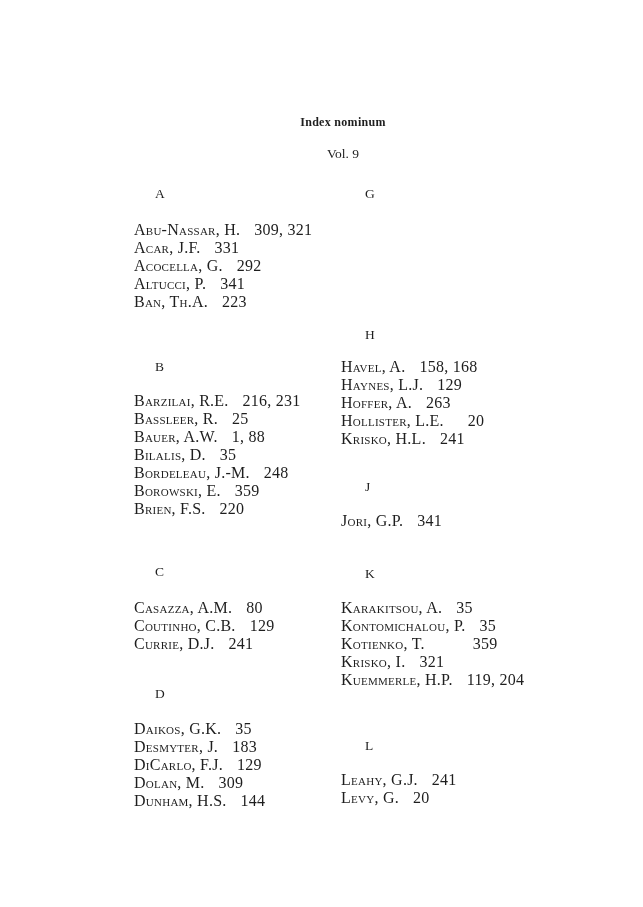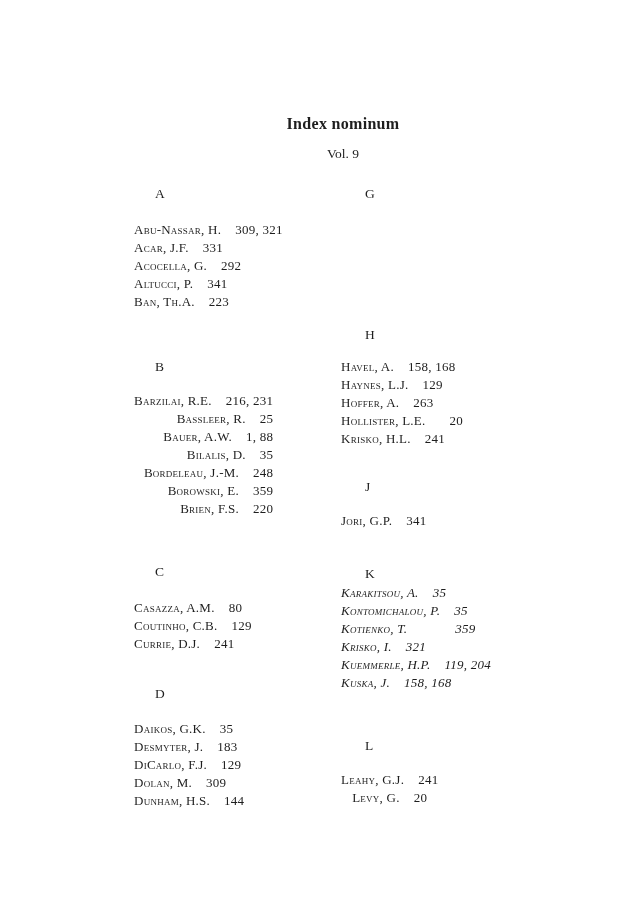--- a/index.html
+++ b/index.html
@@ -11,21 +11,21 @@
     overflow: hidden;
   }
   .page {
     position: absolute; inset: 0;
     color: #1e1e1e;
   }
   .title {
     position: absolute;
     left: 343px; top: 115px;
     transform: translateX(-50%);
-    font-size: 16px;
+    font-size: 12px;
     font-weight: bold;
     letter-spacing: 0.3px;
     white-space: nowrap;
   }
   .subtitle {
     position: absolute;
     left: 343px; top: 146px;
     transform: translateX(-50%);
     font-size: 13.5px;
     white-space: nowrap;
@@ -35,21 +35,21 @@
     white-space: nowrap;
   }
   .letter {
     font-size: 13.5px;
     height: 16px;
     line-height: 16px;
     letter-spacing: 0.4px;
   }
   .entries { }
   .entry {
-    font-size: 13px;
+    font-size: 16px;
     line-height: 18px;
     height: 18px;
     letter-spacing: 0.25px;
   }
   .entry .name {
     font-variant: small-caps;
   }
   .entry .pages {
     display: inline-block;
   }
@@ -66,21 +66,21 @@
         <div class="entries" style="margin-top: 19px;">
           <div class="entry"><span class="name">Abu-Nassar, H.</span><span class="pages" style="margin-left: 14px;">309, 321</span></div>
           <div class="entry"><span class="name">Acar, J.F.</span><span class="pages" style="margin-left: 14px;">331</span></div>
           <div class="entry"><span class="name">Acocella, G.</span><span class="pages" style="margin-left: 14px;">292</span></div>
           <div class="entry"><span class="name">Altucci, P.</span><span class="pages" style="margin-left: 14px;">341</span></div>
           <div class="entry"><span class="name">Ban, Th.A.</span><span class="pages" style="margin-left: 14px;">223</span></div>
         </div>
       </div>
       <div class="section" style="left: 134px; top: 359px;">
         <div class="letter" style="margin-left: 21px;">B</div>
-        <div class="entries" style="margin-top: 17px; text-align: right;">
+        <div class="entries" style="margin-top: 17px;">
           <div class="entry"><span class="name">Barzilai, R.E.</span><span class="pages" style="margin-left: 14px;">216, 231</span></div>
           <div class="entry"><span class="name">Bassleer, R.</span><span class="pages" style="margin-left: 14px;">25</span></div>
           <div class="entry"><span class="name">Bauer, A.W.</span><span class="pages" style="margin-left: 14px;">1, 88</span></div>
           <div class="entry"><span class="name">Bilalis, D.</span><span class="pages" style="margin-left: 14px;">35</span></div>
           <div class="entry"><span class="name">Bordeleau, J.-M.</span><span class="pages" style="margin-left: 14px;">248</span></div>
           <div class="entry"><span class="name">Borowski, E.</span><span class="pages" style="margin-left: 14px;">359</span></div>
           <div class="entry"><span class="name">Brien, F.S.</span><span class="pages" style="margin-left: 14px;">220</span></div>
         </div>
       </div>
       <div class="section" style="left: 134px; top: 564px;">
@@ -115,30 +115,29 @@
         </div>
       </div>
       <div class="section" style="left: 341px; top: 479px;">
         <div class="letter" style="margin-left: 24px;">J</div>
         <div class="entries" style="margin-top: 17px;">
           <div class="entry"><span class="name">Jori, G.P.</span><span class="pages" style="margin-left: 14px;">341</span></div>
         </div>
       </div>
       <div class="section" style="left: 341px; top: 566px;">
         <div class="letter" style="margin-left: 24px;">K</div>
-        <div class="entries" style="margin-top: 2px; font-style: italic;">
+        <div class="entries" style="margin-top: 17px;">
           <div class="entry"><span class="name">Karakitsou, A.</span><span class="pages" style="margin-left: 14px;">35</span></div>
           <div class="entry"><span class="name">Kontomichalou, P.</span><span class="pages" style="margin-left: 14px;">35</span></div>
           <div class="entry"><span class="name">Kotienko, T.</span><span class="pages" style="margin-left: 48px;">359</span></div>
           <div class="entry"><span class="name">Krisko, I.</span><span class="pages" style="margin-left: 14px;">321</span></div>
           <div class="entry"><span class="name">Kuemmerle, H.P.</span><span class="pages" style="margin-left: 14px;">119, 204</span></div>
-          <div class="entry"><span class="name">Kuska, J.</span><span class="pages" style="margin-left: 14px;">158, 168</span></div>
         </div>
       </div>
       <div class="section" style="left: 341px; top: 738px;">
         <div class="letter" style="margin-left: 24px;">L</div>
-        <div class="entries" style="margin-top: 17px; text-align: center;">
+        <div class="entries" style="margin-top: 17px;">
           <div class="entry"><span class="name">Leahy, G.J.</span><span class="pages" style="margin-left: 14px;">241</span></div>
           <div class="entry"><span class="name">Levy, G.</span><span class="pages" style="margin-left: 14px;">20</span></div>
         </div>
       </div>
     </div>
 </div>
 
 </body></html>

